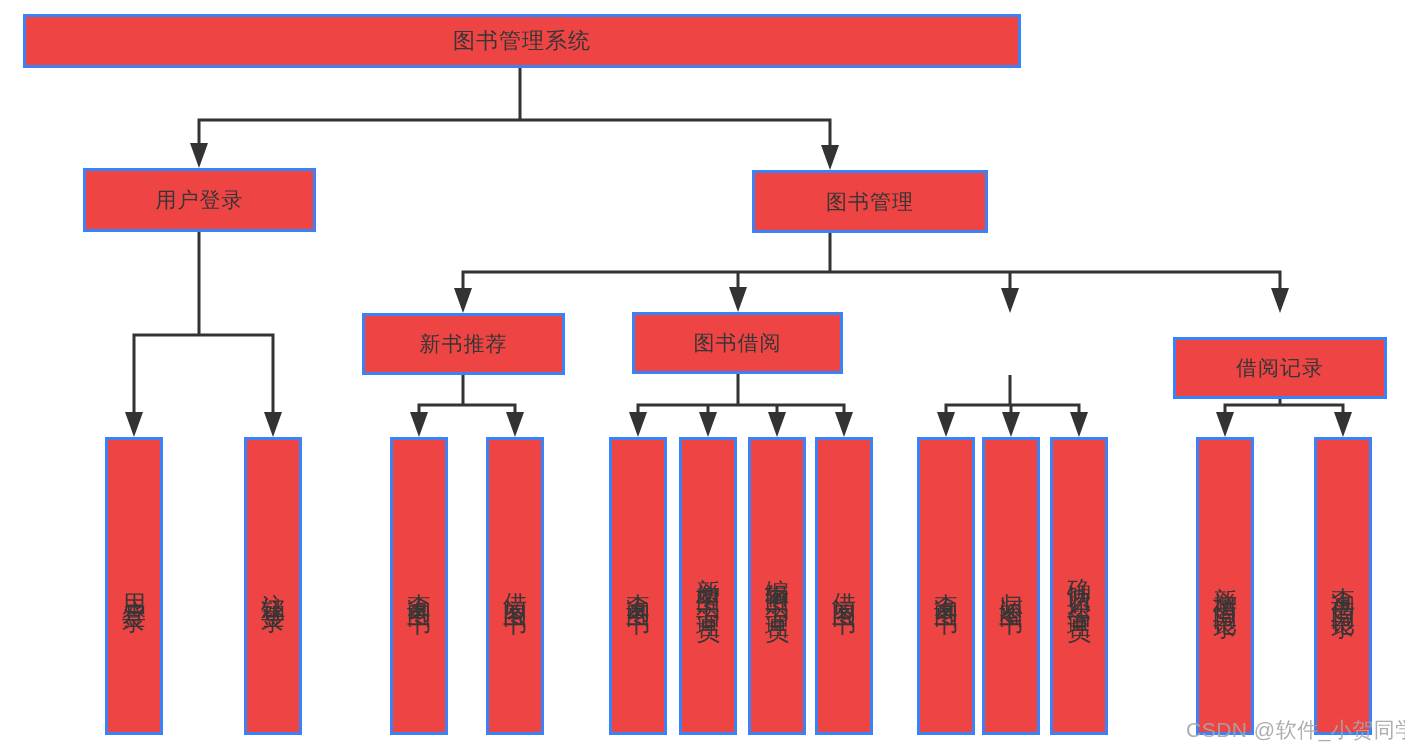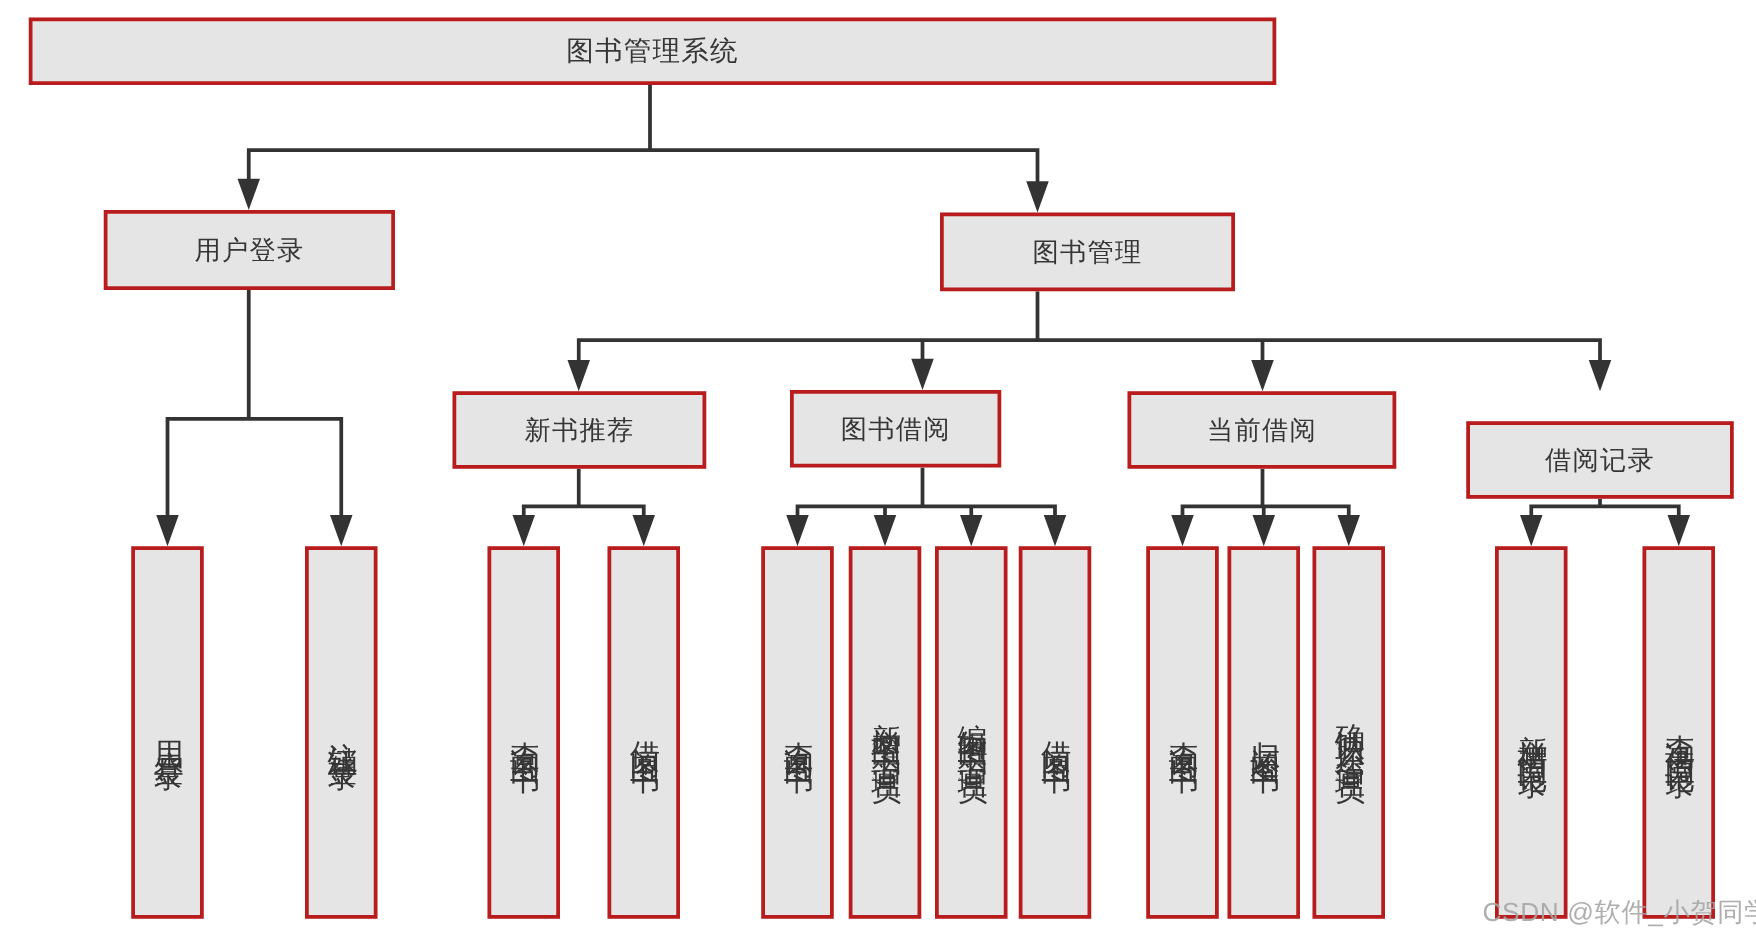--- a/index.html
+++ b/index.html
@@ -8,22 +8,22 @@
     background:#ffffff;
     position:relative;
     overflow:hidden;
     font-family:"Liberation Sans","DejaVu Sans",sans-serif;
   }
   #stage{position:absolute;left:0;top:0;width:1405px;height:747px;}
   #wires{position:absolute;left:0;top:0;z-index:1;}
   .node{
     position:absolute;
     box-sizing:border-box;
-    border:3px solid #b91c1c;
-    background:#e5e5e5;
+    border:3px solid #3b82f6;
+    background:#ef4444;
     display:flex;
     align-items:center;
     justify-content:center;
     color:#363636;
     z-index:2;
   }
   .hlbl{font-size:21px;letter-spacing:1px;white-space:nowrap;}
   #n-root .hlbl{font-size:22px;}
   .vlbl{
     writing-mode:vertical-rl;
@@ -32,21 +32,21 @@
     line-height:1;
     white-space:nowrap;
   }
   
   #n-root{left:23px;top:14px;width:998px;height:54px;}
   
   #n-user-login{left:83px;top:168px;width:233px;height:64px;}
   #n-book-mgmt{left:712px;top:170px;width:236px;height:63px;margin-left:40px;}
   
   #n-new-book{left:362px;top:313px;width:203px;height:62px;}
-  #n-book-borrow{left:632px;top:312px;width:169px;height:62px;}
+  #n-book-borrow{left:632px;top:312px;width:211px;height:62px;}
   #n-current-borrow{left:902px;top:313px;width:215px;height:62px;}
   #n-borrow-records{left:1173px;top:313px;width:214px;height:62px;margin-top:24px;}
   
   .leaf{top:437px;width:58px;height:298px;}
   #l-user-login{left:105px;}
   #l-logout{left:244px;}
   #l-nb-query{left:390px;}
   #l-nb-borrow{left:486px;}
   #l-bb-query{left:609px;}
   #l-bb-add{left:679px;}
@@ -113,23 +113,20 @@
   <div class="node" id="n-book-mgmt">
     <span class="hlbl">图书管理</span>
   </div>
 
   <div class="node" id="n-new-book">
     <span class="hlbl">新书推荐</span>
   </div>
   <div class="node" id="n-book-borrow">
     <span class="hlbl">图书借阅</span>
   </div>
-  <div class="node" id="n-current-borrow">
-    <span class="hlbl">当前借阅</span>
-  </div>
   <div class="node" id="n-borrow-records">
     <span class="hlbl">借阅记录</span>
   </div>
 
   <div class="node leaf" id="l-user-login">
     <span class="vlbl">用户登录</span>
   </div>
   <div class="node leaf" id="l-logout">
     <span class="vlbl">注销登录</span>
   </div>

